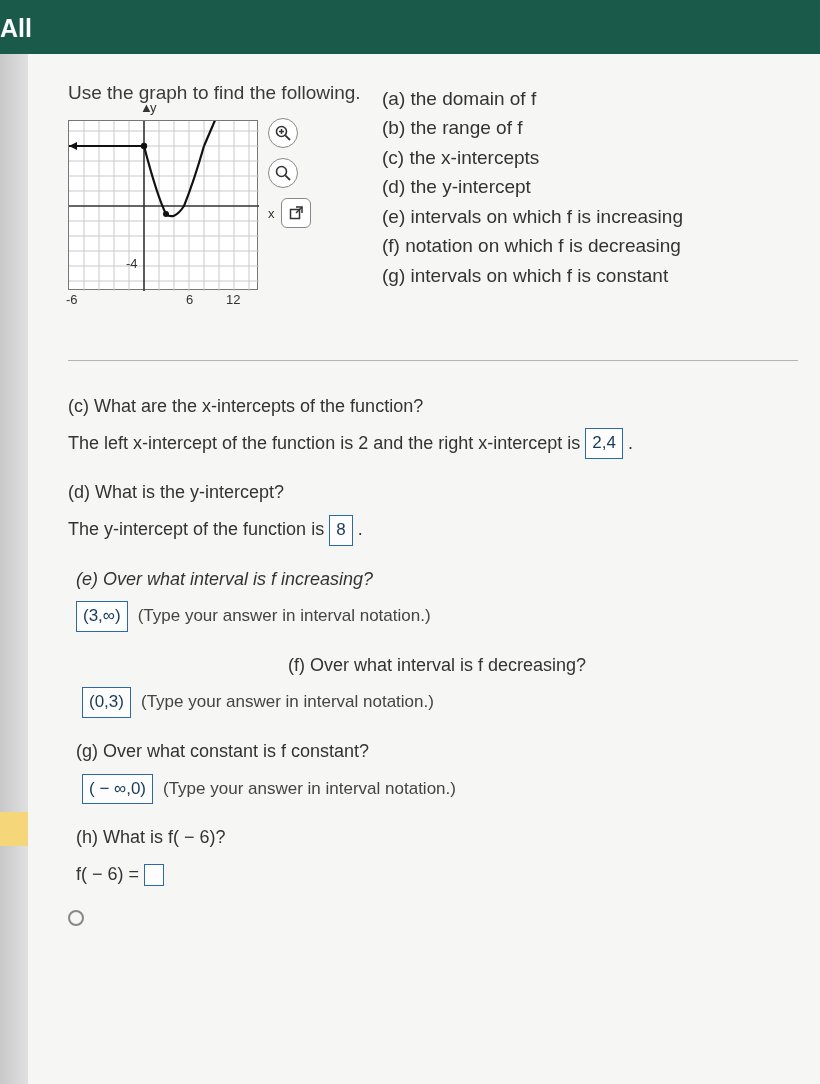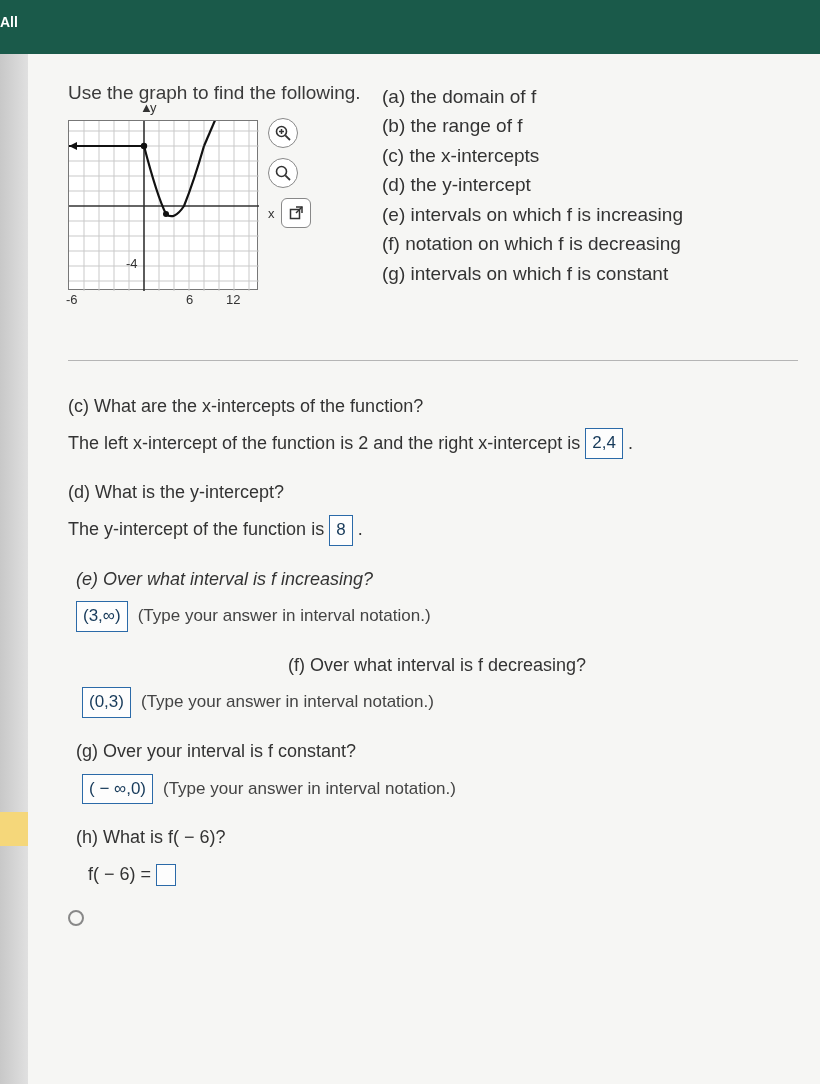--- a/index.html
+++ b/index.html
@@ -10,41 +10,41 @@
     height: 1084px;
     font-family: Arial, Helvetica, sans-serif;
     background: #d8d8d8;
     overflow: hidden;
   }
   .top-bar {
     height: 54px;
     background: #1a5a4a;
     color: #fff;
     font-weight: 700;
-    font-size: 14px;
+    font-size: 25px;
     padding: 14px 0 0 0;
   }
   .page {
     background: #f6f6f4;
     margin: 0 0 0 28px;
     min-height: 1030px;
     padding: 28px 22px 40px 40px;
     position: relative;
   }
   .left-gutter {
     position: absolute;
     left: 0; top: 54px; bottom:0; width:28px;
     background: linear-gradient(90deg,#c8c8c8,#e0e0e0);
   }
   .highlight-strip {
     position:absolute;
     left:0; top:812px; height:34px; width:46px;
     background:#f5d77a;
   }
-  .prompt-row { display:flex; gap:14px; }
+  .prompt-row { display:flex; gap:14px;align-items:flex-end; }
   .prompt-left { flex:0 0 300px; }
   .prompt-text {
     font-size: 19px; color:#3a3a3a; margin-bottom:10px;
   }
   .graph-tools { display:flex; gap:10px; }
   .graph-box {
     width: 190px; height:170px;
     border:1px solid #777;
     background:#fff;
     position:relative;
@@ -206,27 +206,27 @@
       <span class="ans-box">(3,∞)</span>
       &nbsp;<span class="hint">(Type your answer in interval notation.)</span>
     </div>
 
     <div class="q" style="padding-left:8px;text-align:center;">(f) Over what interval is f decreasing?</div>
     <div class="a" style="padding-left:14px;">
       <span class="ans-box">(0,3)</span>
       &nbsp;<span class="hint">(Type your answer in interval notation.)</span>
     </div>
 
-    <div class="q" style="padding-left:8px;">(g) Over your interval is f constant?</div>
+    <div class="q" style="padding-left:8px;">(g) Over what constant is f constant?</div>
     <div class="a" style="padding-left:14px;">
       <span class="ans-box">( − ∞,0)</span>
       &nbsp;<span class="hint">(Type your answer in interval notation.)</span>
     </div>
 
     <div class="q" style="padding-left:8px;">(h)  What is f( − 6)?</div>
-    <div class="a" style="padding-left:8px;margin-left:12px;">
+    <div class="a" style="padding-left:8px;">
       <span>f( − 6) = </span>
       <span class="ans-box"></span>
     </div>
 
     <span class="radio"></span>
   </div>
 </div>
 
 </body></html>

